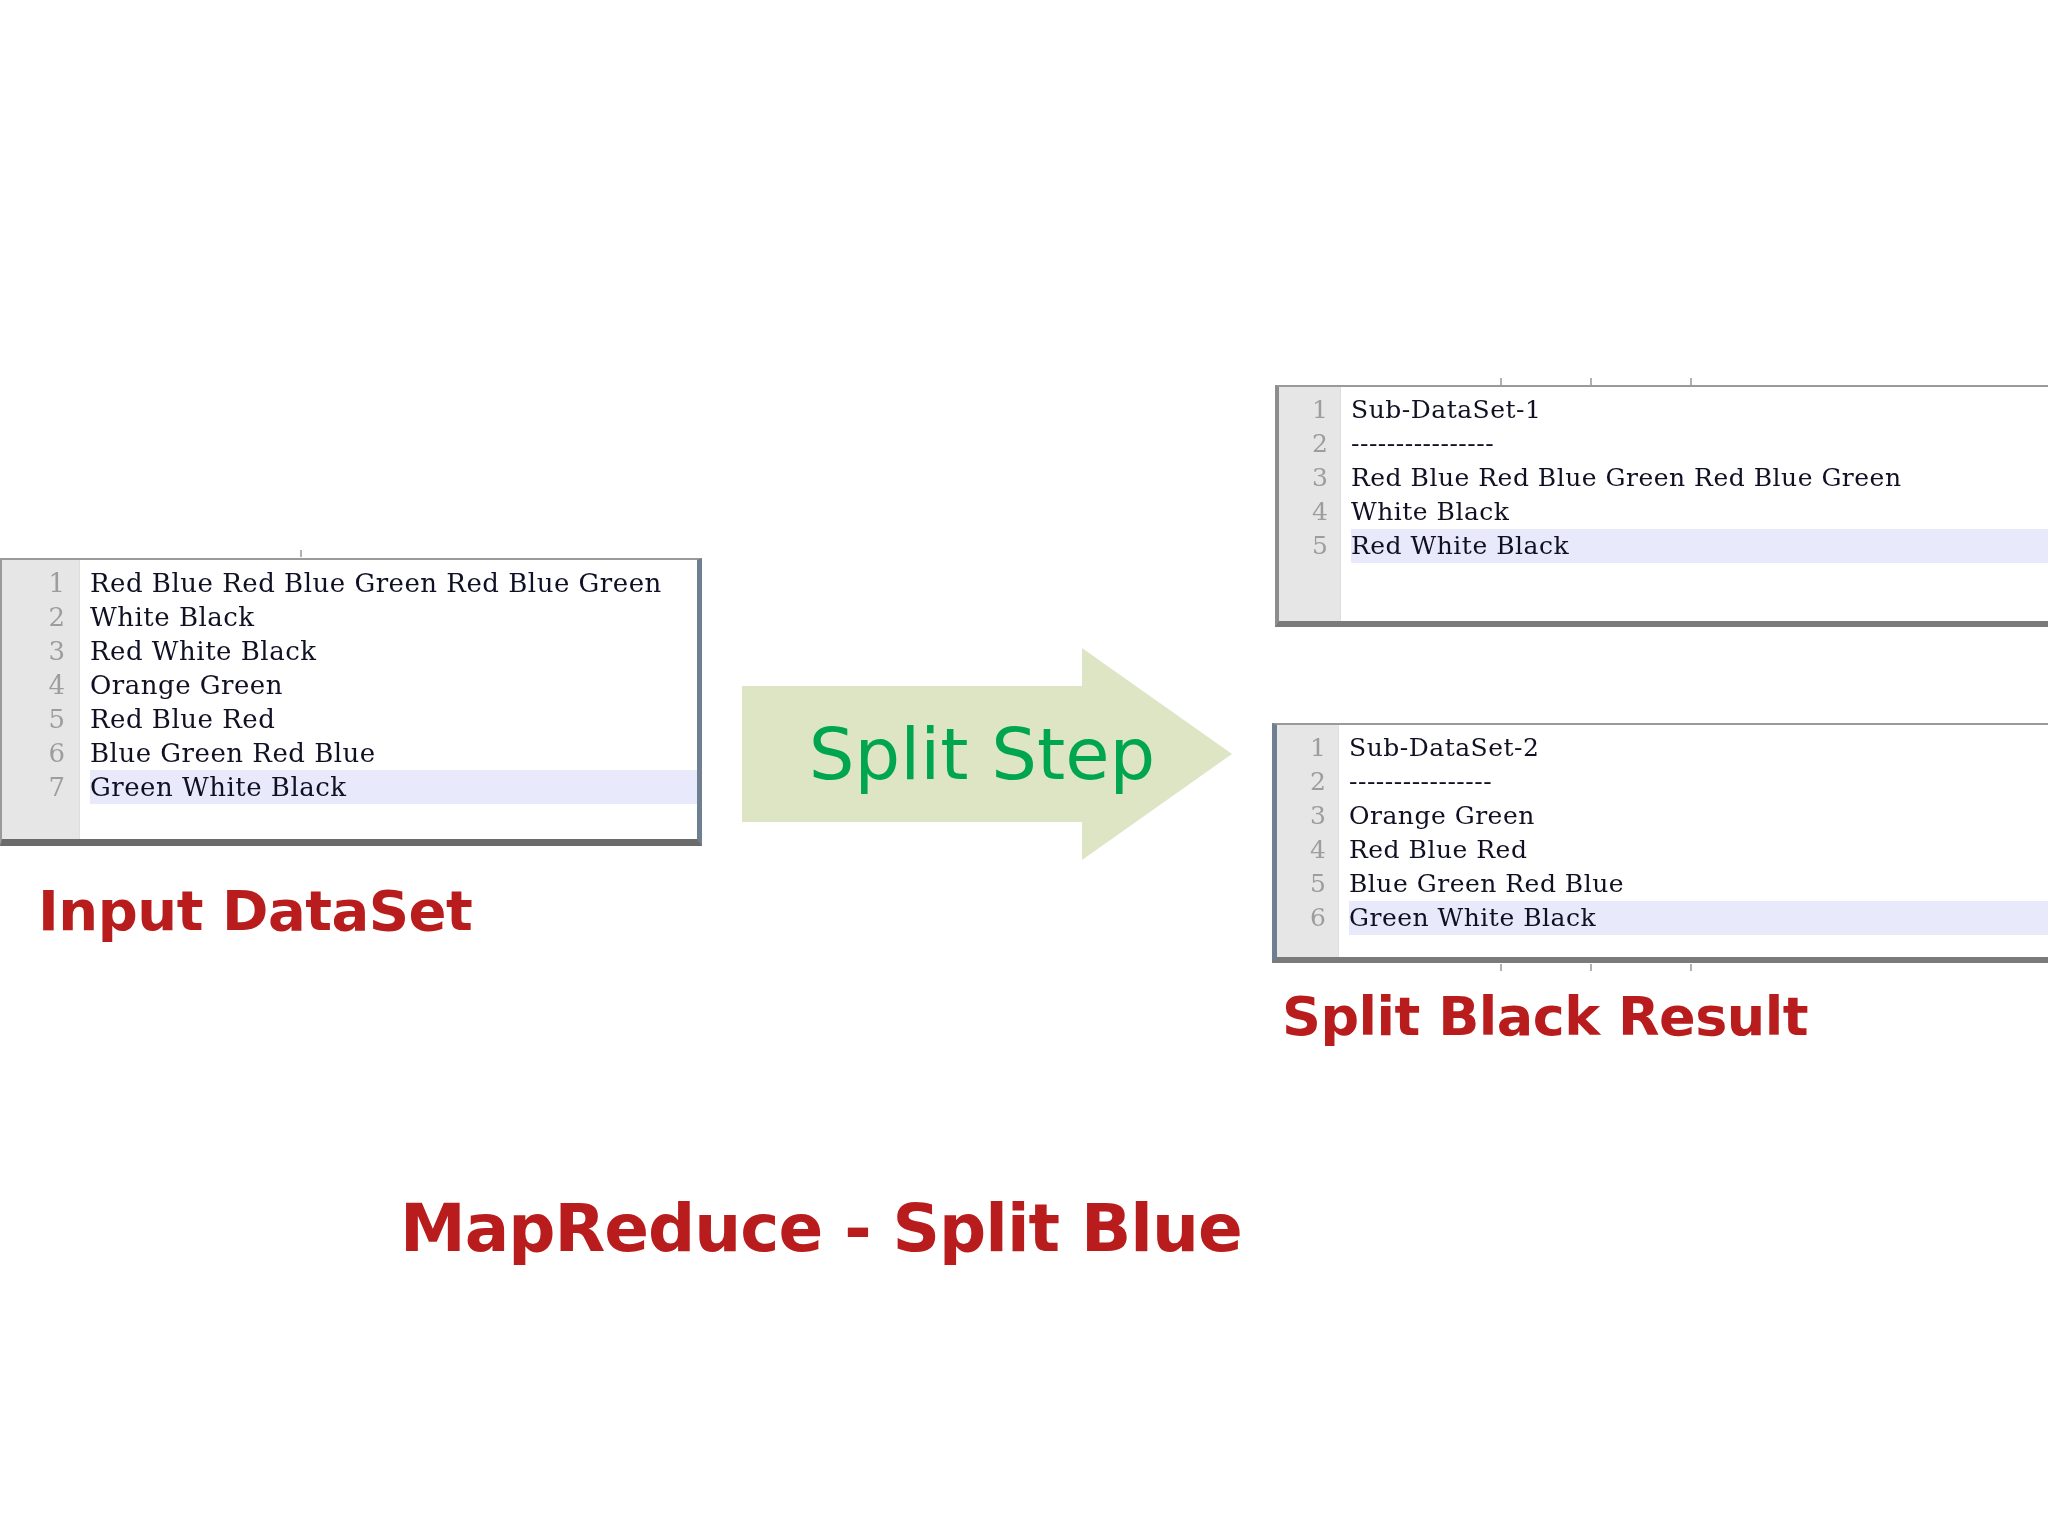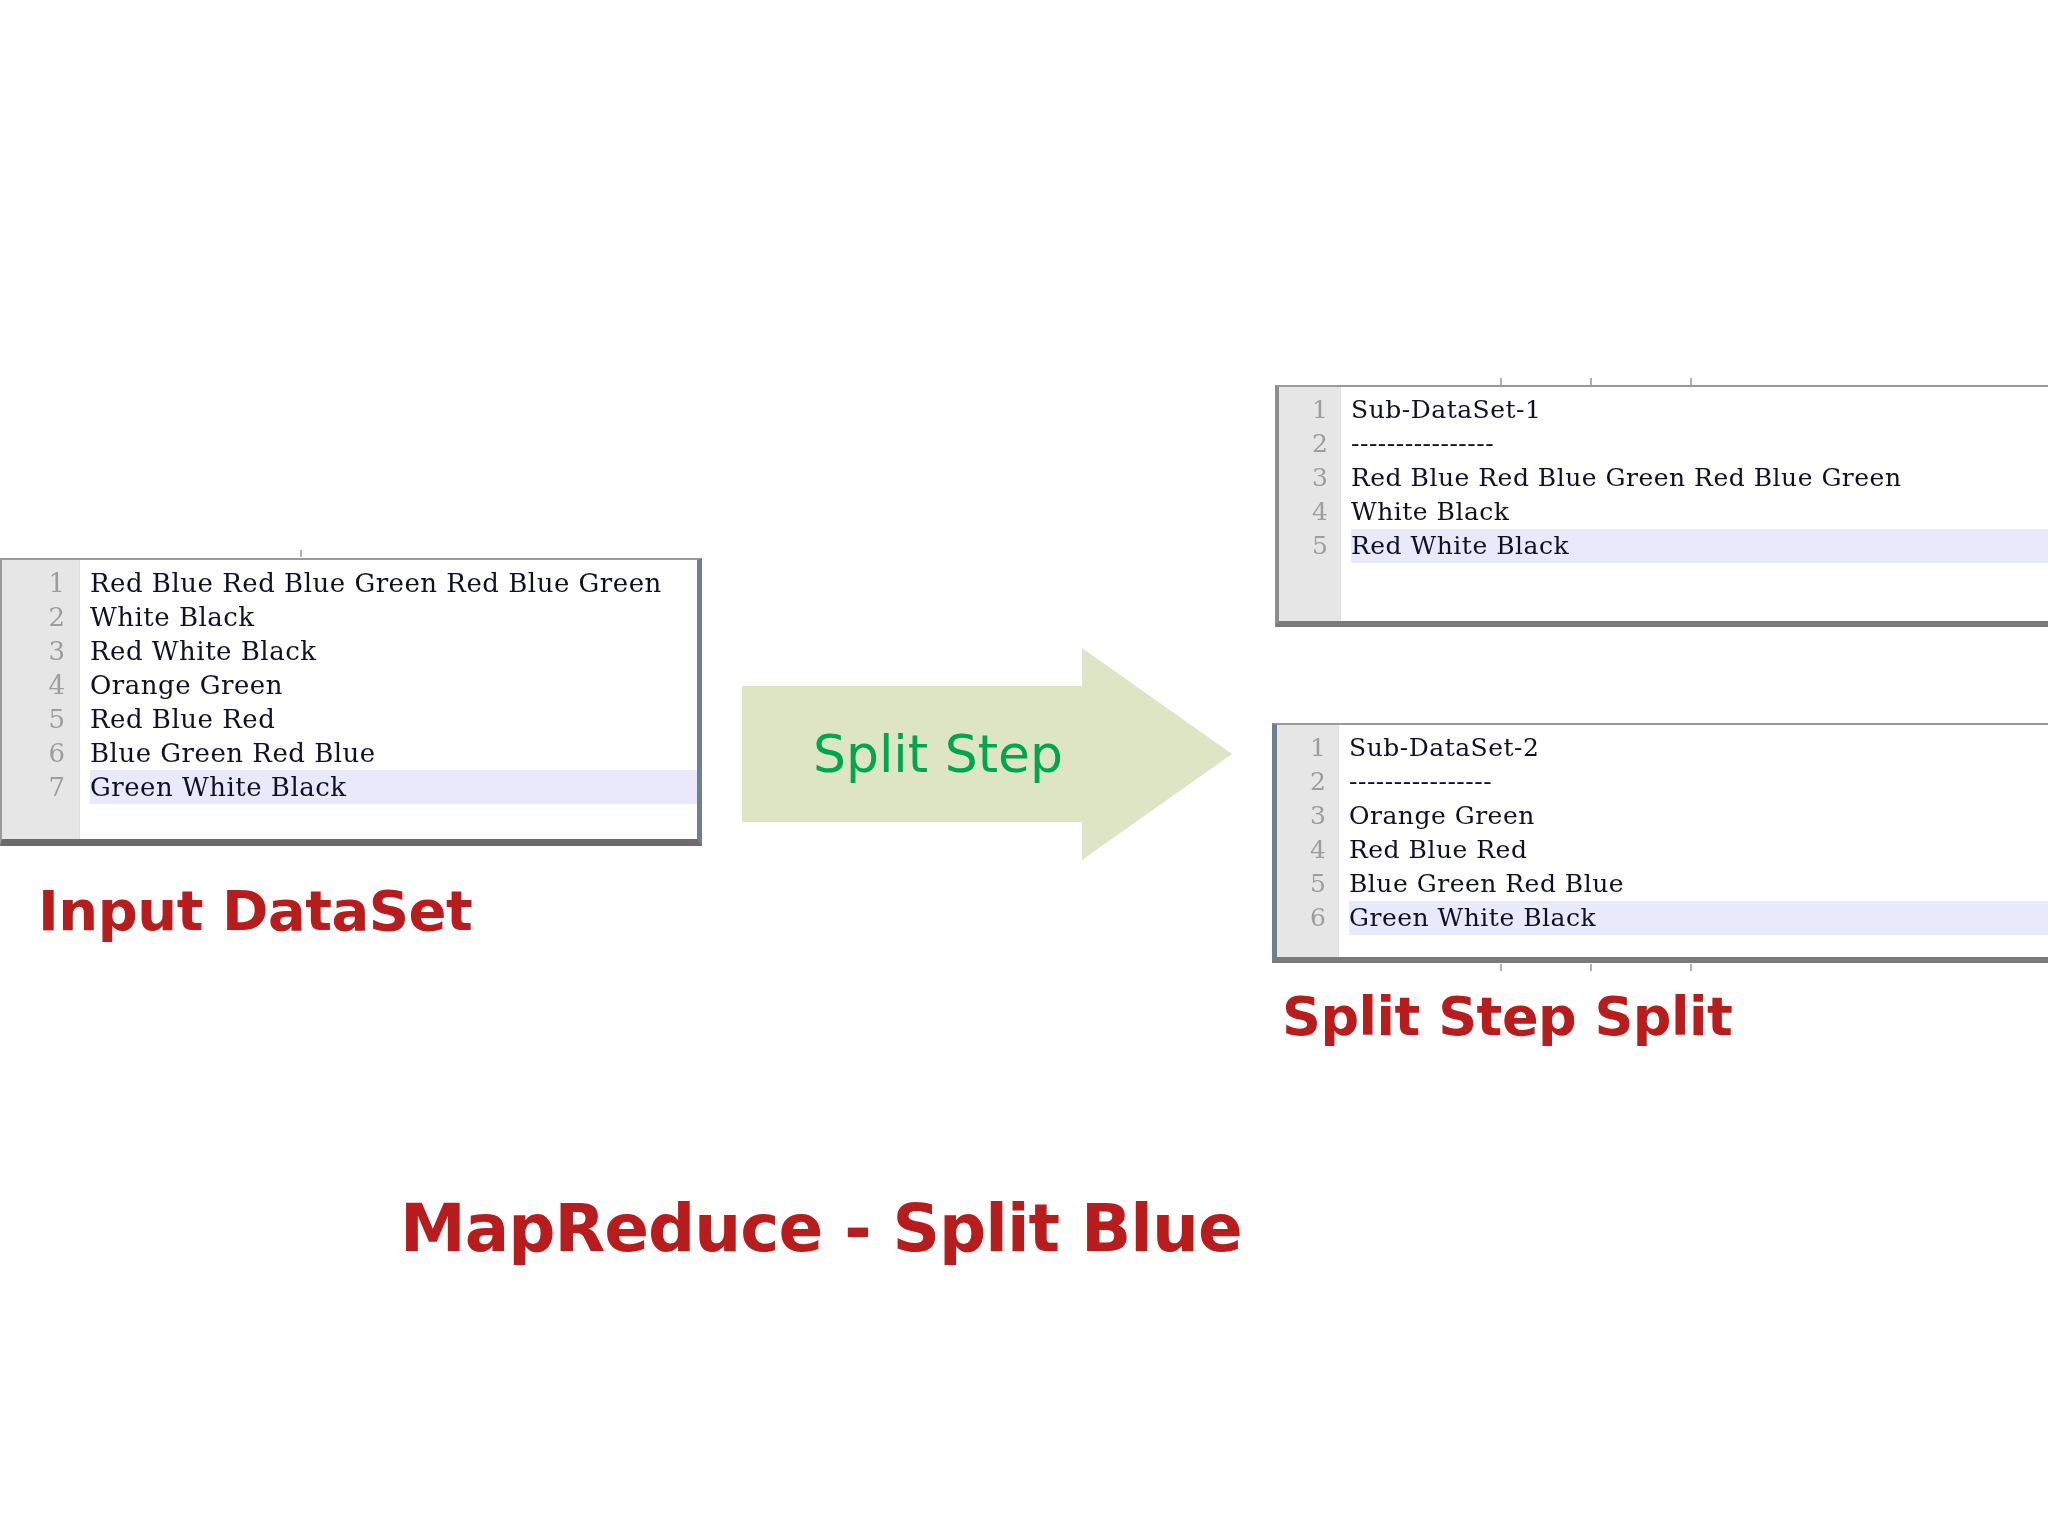--- a/index.html
+++ b/index.html
@@ -149,24 +149,25 @@
   #split-arrow svg { display: block; }
   #split-arrow .arrow-label {
     position: absolute;
     left: 0;
     top: 0;
     width: 392px;
     height: 212px;
     display: flex;
     align-items: center;
     justify-content: center;
-    font-size: 52px;
+    font-size: 72px;
     color: #00a550;
     font-family: "DejaVu Sans", "Liberation Sans", sans-serif;
     letter-spacing: 0px;
+    padding-left: 44px;
   }
 
   
   .caption {
     position: absolute;
     color: #b91c1c;
     font-weight: bold;
     font-family: "DejaVu Sans", "Liberation Sans", sans-serif;
     white-space: nowrap;
   }
@@ -285,15 +286,15 @@
     </div>
   </div>
 </div>
 
 <div class="ruler" style="left:1300px; top:964px; width:640px;">
   <i style="left:200px;"></i>
     <i style="left:290px;"></i>
     <i style="left:390px;"></i>
 </div>
 
-<div class="caption" id="caption-result">Split Step Split</div>
+<div class="caption" id="caption-result">Split Black Result</div>
 
 <div class="caption" id="caption-title">MapReduce - Split Blue</div>
 
 </body></html>

